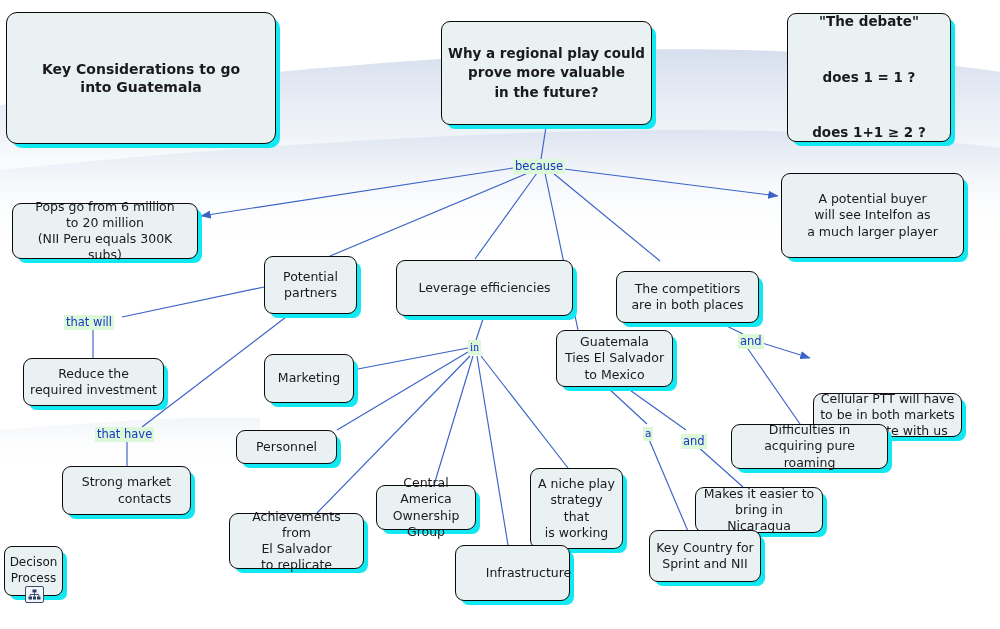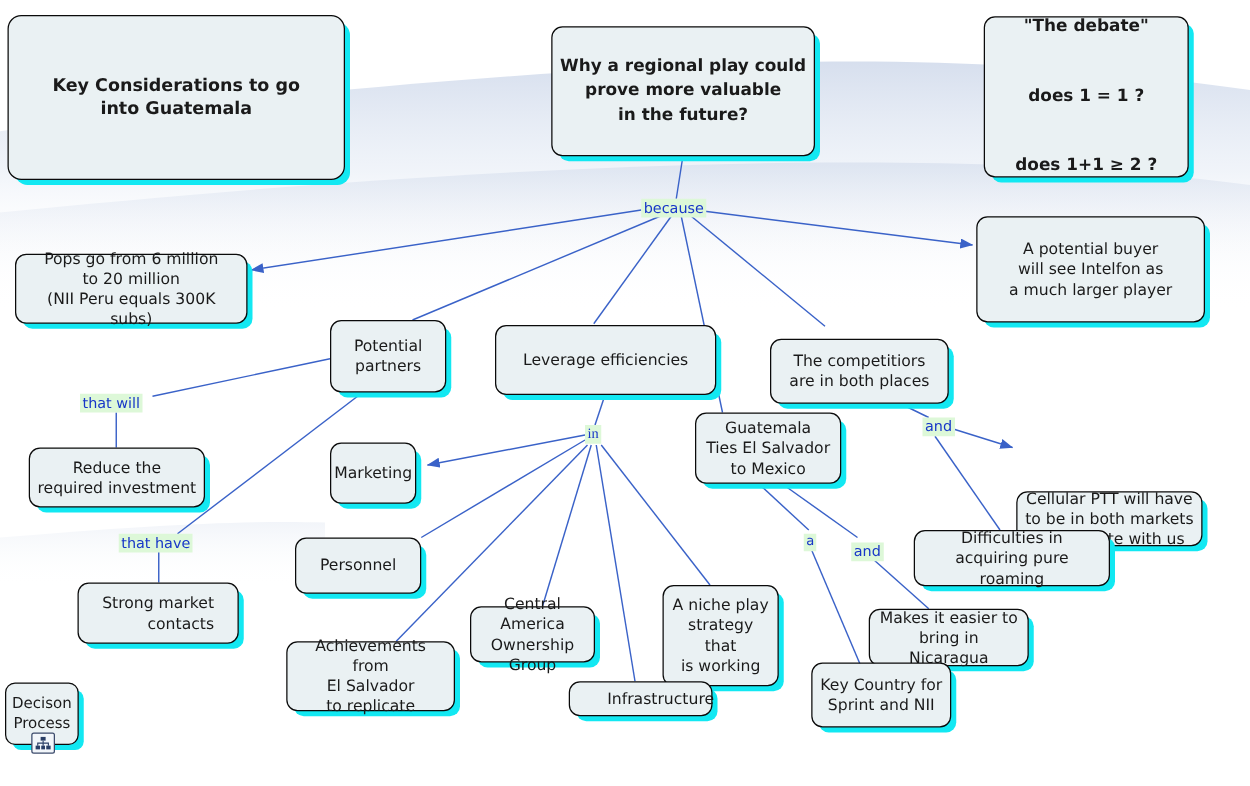--- a/index.html
+++ b/index.html
@@ -170,42 +170,42 @@
       <div class="node" style="left: 264px; top: 256px; width: 93px; height: 58px;">Potential
 partners</div>
       <div class="node" style="left: 396px; top: 260px; width: 177px; height: 56px;">Leverage efficiencies</div>
       <div class="node" style="left: 616px; top: 261px; width: 143px; height: 52px; margin-top: 10px;">The competitiors
 are in both places</div>
       <div class="node" style="left: 556px; top: 330px; width: 117px; height: 57px;">Guatemala
 Ties El Salvador
 to Mexico</div>
       <div class="node" style="left: 23px; top: 358px; width: 141px; height: 48px;">Reduce the
 required investment</div>
-      <div class="node" style="left: 264px; top: 354px; width: 69px; height: 49px;">Marketing</div>
+      <div class="node" style="left: 264px; top: 354px; width: 90px; height: 49px;">Marketing</div>
       <div class="node" style="left: 813px; top: 347px; width: 149px; height: 44px; margin-top: 46px;">Cellular PTT will have
 to be in both markets
 to compete with us</div>
       <div class="node" style="left: 731px; top: 424px; width: 157px; height: 45px;">Difficulties in
 acquiring pure roaming</div>
-      <div class="node" style="left: 236px; top: 430px; width: 101px; height: 45px;">Personnel</div>
+      <div class="node" style="left: 236px; top: 430px; width: 101px; height: 34px;">Personnel</div>
       <div class="node" style="left: 62px; top: 466px; width: 129px; height: 49px; text-align: right;">Strong market
 contacts</div>
       <div class="node" style="left: 530px; top: 468px; width: 93px; height: 81px;">A niche play
 strategy that
 is working</div>
       <div class="node" style="left: 376px; top: 485px; width: 100px; height: 45px;">Central America
 Ownership Group</div>
       <div class="node" style="left: 695px; top: 487px; width: 128px; height: 46px;">Makes it easier to
 bring in Nicaragua</div>
       <div class="node" style="left: 229px; top: 513px; width: 135px; height: 56px;">Achievements from
 El Salvador
 to replicate</div>
       <div class="node" style="left: 649px; top: 530px; width: 112px; height: 52px;">Key Country for
 Sprint and NII</div>
-      <div class="node" style="left: 455px; top: 545px; width: 115px; height: 28px; padding-left: 38px;">Infrastructure</div>
+      <div class="node" style="left: 455px; top: 545px; width: 115px; height: 56px; padding-left: 38px;">Infrastructure</div>
       <div class="node small" style="left: 4px; top: 546px; width: 59px; height: 50px;">Decison
 Process</div>
     </div>
   <div id="label-layer">
       <span class="link-label" style="left: 513px; top: 159px;">because</span>
       <span class="link-label" style="left: 64px; top: 315px;">that will</span>
       <span class="link-label" style="left: 95px; top: 427px;">that have</span>
       <span class="link-label" style="left: 468px; top: 340px; font-family: Liberation Serif, serif;">in</span>
       <span class="link-label" style="left: 738px; top: 334px;">and</span>
       <span class="link-label tiny" style="left: 643px; top: 427px;">a</span>

